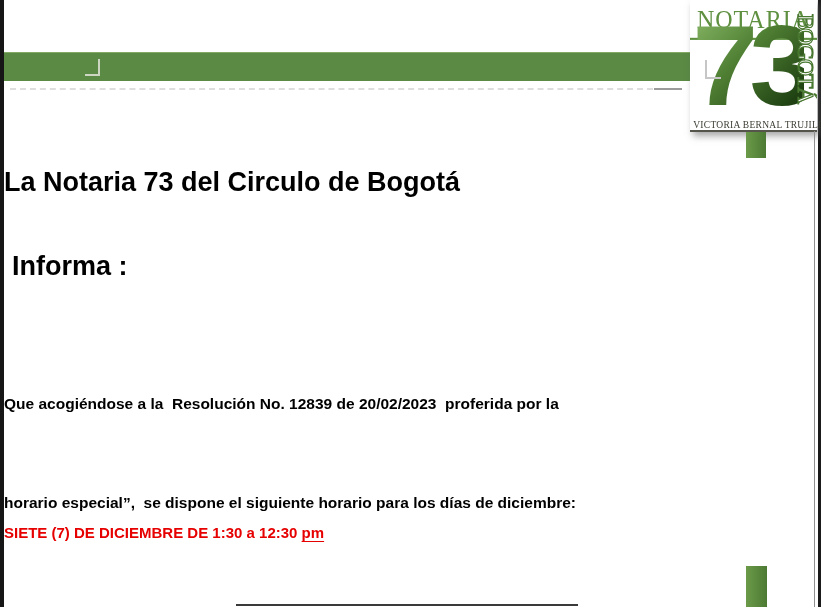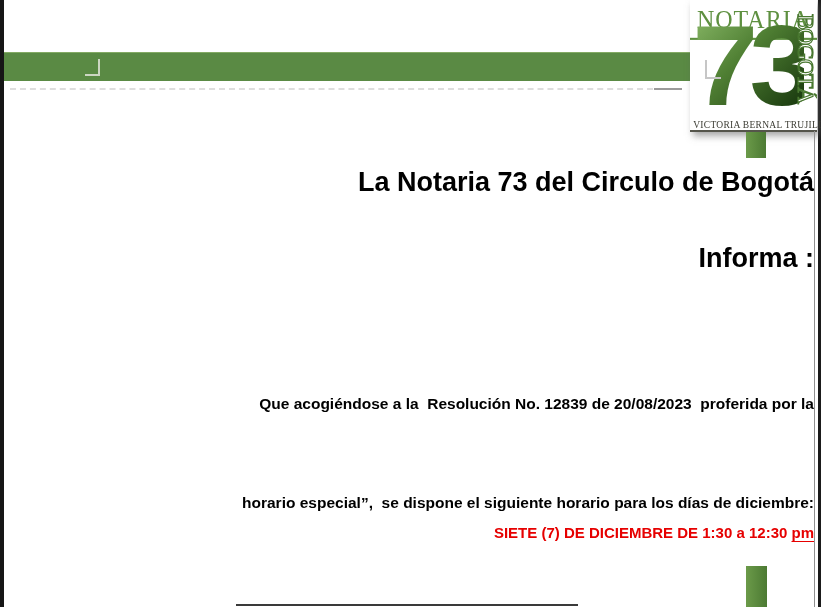--- a/index.html
+++ b/index.html
@@ -53,23 +53,23 @@
     text-align:center;font-family:"Liberation Serif", serif;font-size:10px;
     letter-spacing:.3px;color:#3c3c33;white-space:nowrap;
     transform:scaleX(.95);background:rgba(255,255,255,.0);}
   .logo-tab{left:746px;top:132px;width:20px;height:26px;
     background:linear-gradient(to right,#6b9a49,#4c7a33);}
   .bottom-tab{left:746px;top:566px;width:21px;height:41px;
     background:linear-gradient(to right,#6b9a49,#4c7a33);}
   .bottom-rule{left:236px;top:604px;width:342px;height:2px;background:#3a3a3a;}
 
   
-  .txt{left:4px;right:7px;text-align:right;font-weight:bold;white-space:pre-wrap;}
+  .txt{left:4px;right:7px;text-align:left;font-weight:bold;white-space:pre-wrap;}
   .page-title{top:167px;font-size:27px;margin:0;}
-  .informa{top:243px;font-size:27px;margin:0;}
+  .informa{top:243px;font-size:27px;margin:8px;}
   .para{top:321px;font-size:15.5px;line-height:33px;}
   .schedule{top:450px;font-size:15px;line-height:33px;color:#e60000;}
   .wavy{text-decoration-line:underline;text-decoration-style:wavy;
     text-decoration-color:#e60000;text-decoration-thickness:1px;text-underline-offset:3px;text-decoration:underline;}
   .closing{top:563px;font-size:15px;line-height:22px;}
 </style>
 </head>
 <body>
 
 <div class="abs left-edge"></div>
@@ -90,21 +90,21 @@
 </div>
 <div class="abs logo-tab"></div>
 <div class="abs page-edge"></div>
 <div class="abs bottom-tab"></div>
 <div class="abs bottom-rule"></div>
 
 <h1 class="abs txt page-title">La Notaria 73 del Circulo de Bogotá</h1>
 <h2 class="abs txt informa">Informa :</h2>
 
 <div class="abs txt para">
-  <div>Que acogiéndose a la  Resolución No. 12839 de 20/08/2023  proferida por la</div>
+  <div>Que acogiéndose a la  Resolución No. 12839 de 20/02/2023  proferida por la</div>
   <div>horario especial”,  se dispone el siguiente horario para los días de diciembre:</div>
 </div>
 
 <div class="abs txt schedule">
   <div><span>SIETE (7) DE DICIEMBRE DE 1:30 a 12:30 </span><span class="wavy">pm</span></div>
   
   
 </div>
 
 <div class="abs txt closing">

